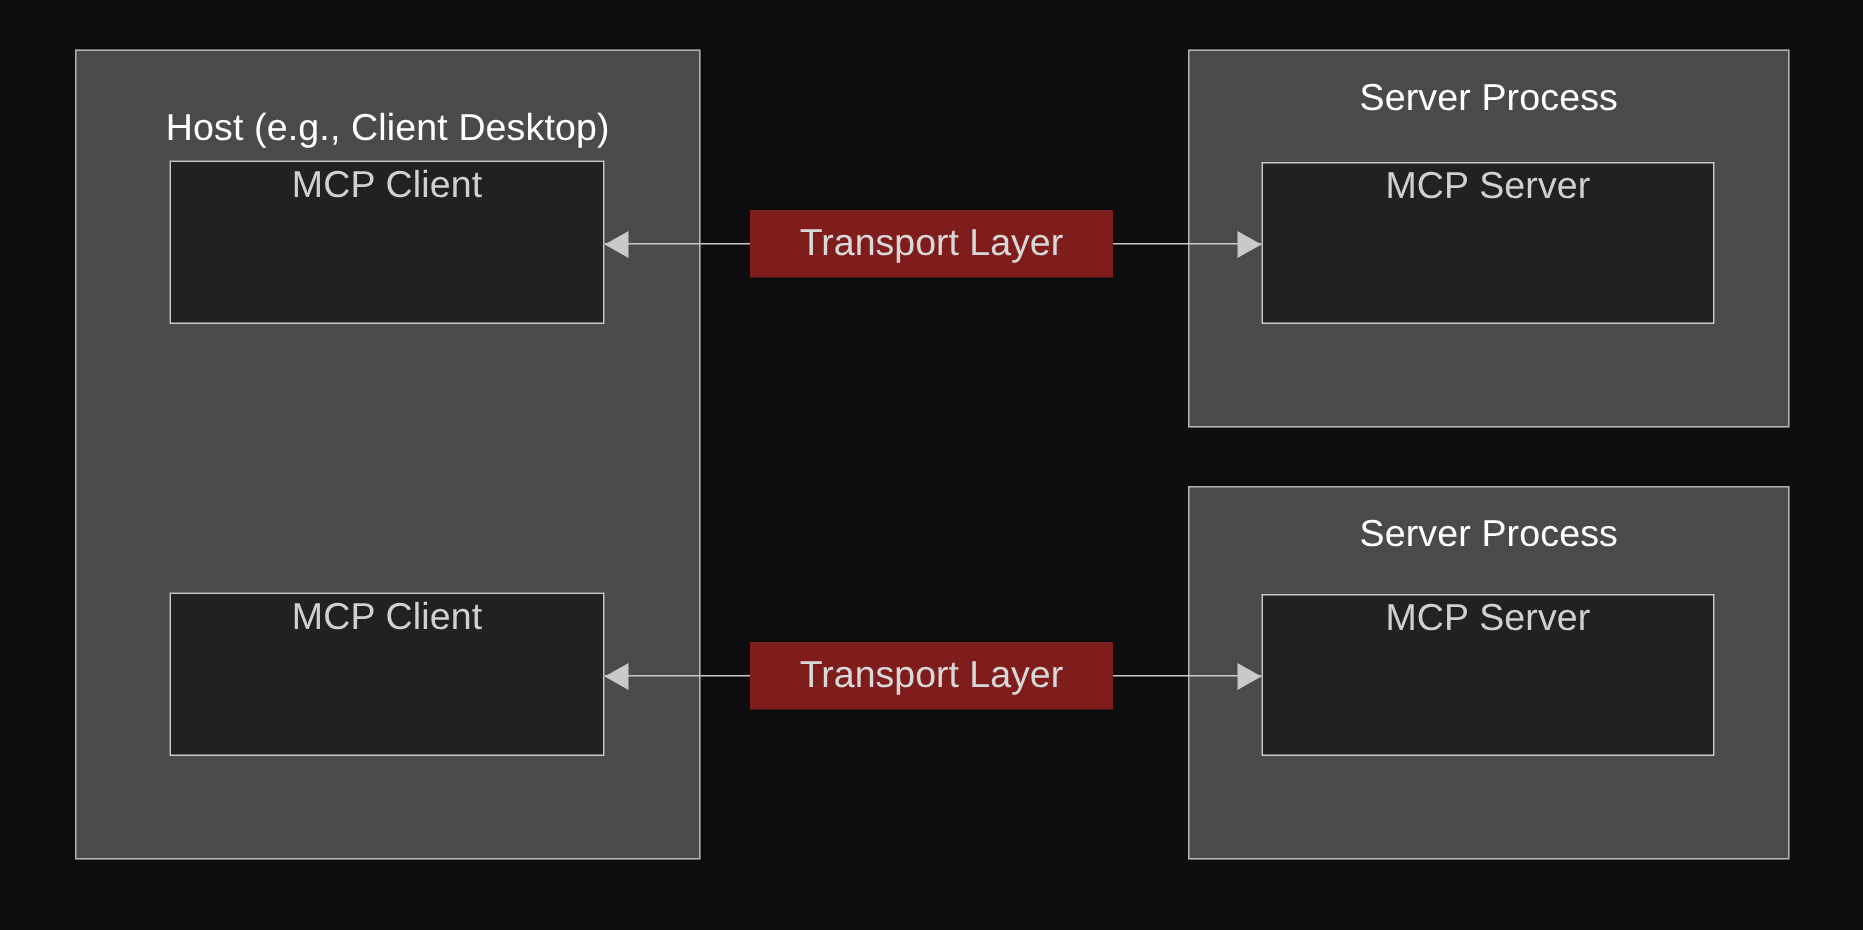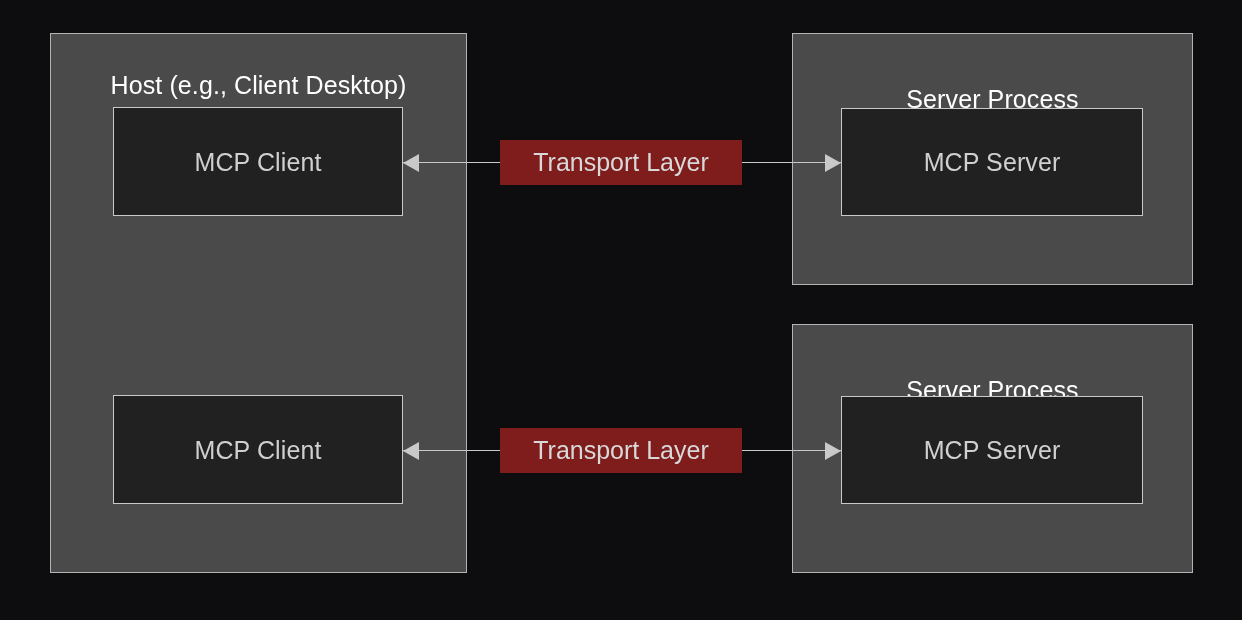--- a/index.html
+++ b/index.html
@@ -38,21 +38,20 @@
     letter-spacing: 0.1px;
   }
   
   .host-title {
     top: 34px;
     padding: 0 40px;
     box-sizing: border-box;
   }
   .server-title {
     top: 14px;
-    margin-top: 34px;
   }
 
   #host-box {
     left: 50px;
     top: 33px;
     width: 417px;
     height: 540px;
   }
   #server-proc-1 {
     left: 792px;
@@ -67,21 +66,21 @@
     height: 249px;
   }
 
   
   .node-box {
     position: absolute;
     background: #212121;
     border: 1px solid #c9c9c9;
     box-sizing: border-box;
     display: flex;
-    align-items: center;
+    align-items: flex-start;
     justify-content: center;
     z-index: 5;
   }
   .node-label {
     color: #d0d0d0;
     font-size: 25px;
     line-height: 30px;
     letter-spacing: 0.1px;
   }
 

